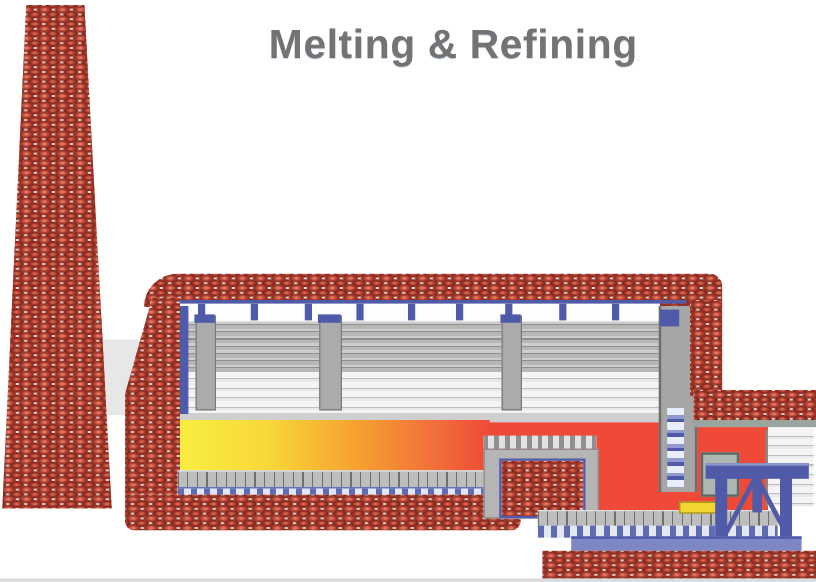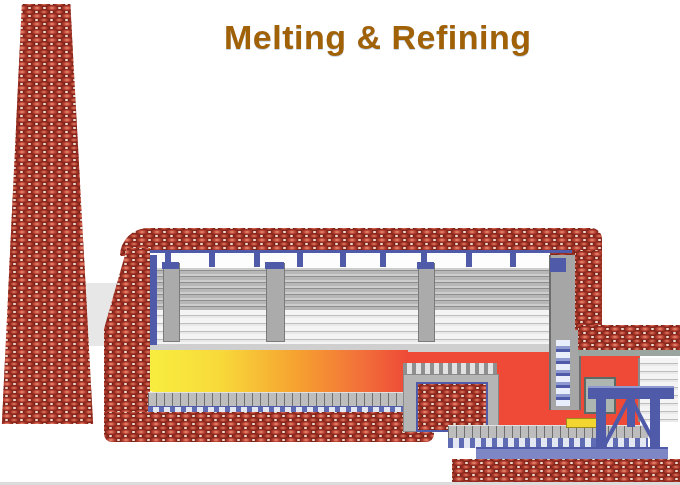--- a/index.html
+++ b/index.html
@@ -25,21 +25,21 @@
     border-top:1px solid #e2e2e2;
   }
   .dashes{
     background-color:#e3e7f2;
     background-image:repeating-linear-gradient(90deg,#5f6cb4 0 5px,rgba(0,0,0,0) 5px 11px);
   }
   .teeth{background:repeating-linear-gradient(90deg,#8f8f8f 0 4px,#e2e2e2 4px 9px);}
   .segments{background:repeating-linear-gradient(180deg,#e8eefb 0 6px,#8f9bd0 6px 9px,#4f5aa8 9px 12px);}
   .steel{background:#4f5aa8;}
   .title{
-    font-weight:700;font-size:34px;letter-spacing:0.5px;color:#a16207;
+    font-weight:700;font-size:34px;letter-spacing:0.5px;color:#737373;
     text-shadow:0 1px 0 rgba(29,92,175,0.25);white-space:nowrap;
   }
   .pillar{background:#ababab;border:1px solid #7a7a7a;}
 </style>
 </head>
 <body>
 
 <div id="canvas">
 
   <div class="abs" style="left:84px;top:283px;width:68px;height:63px;background:#e7e7e7;"></div>

